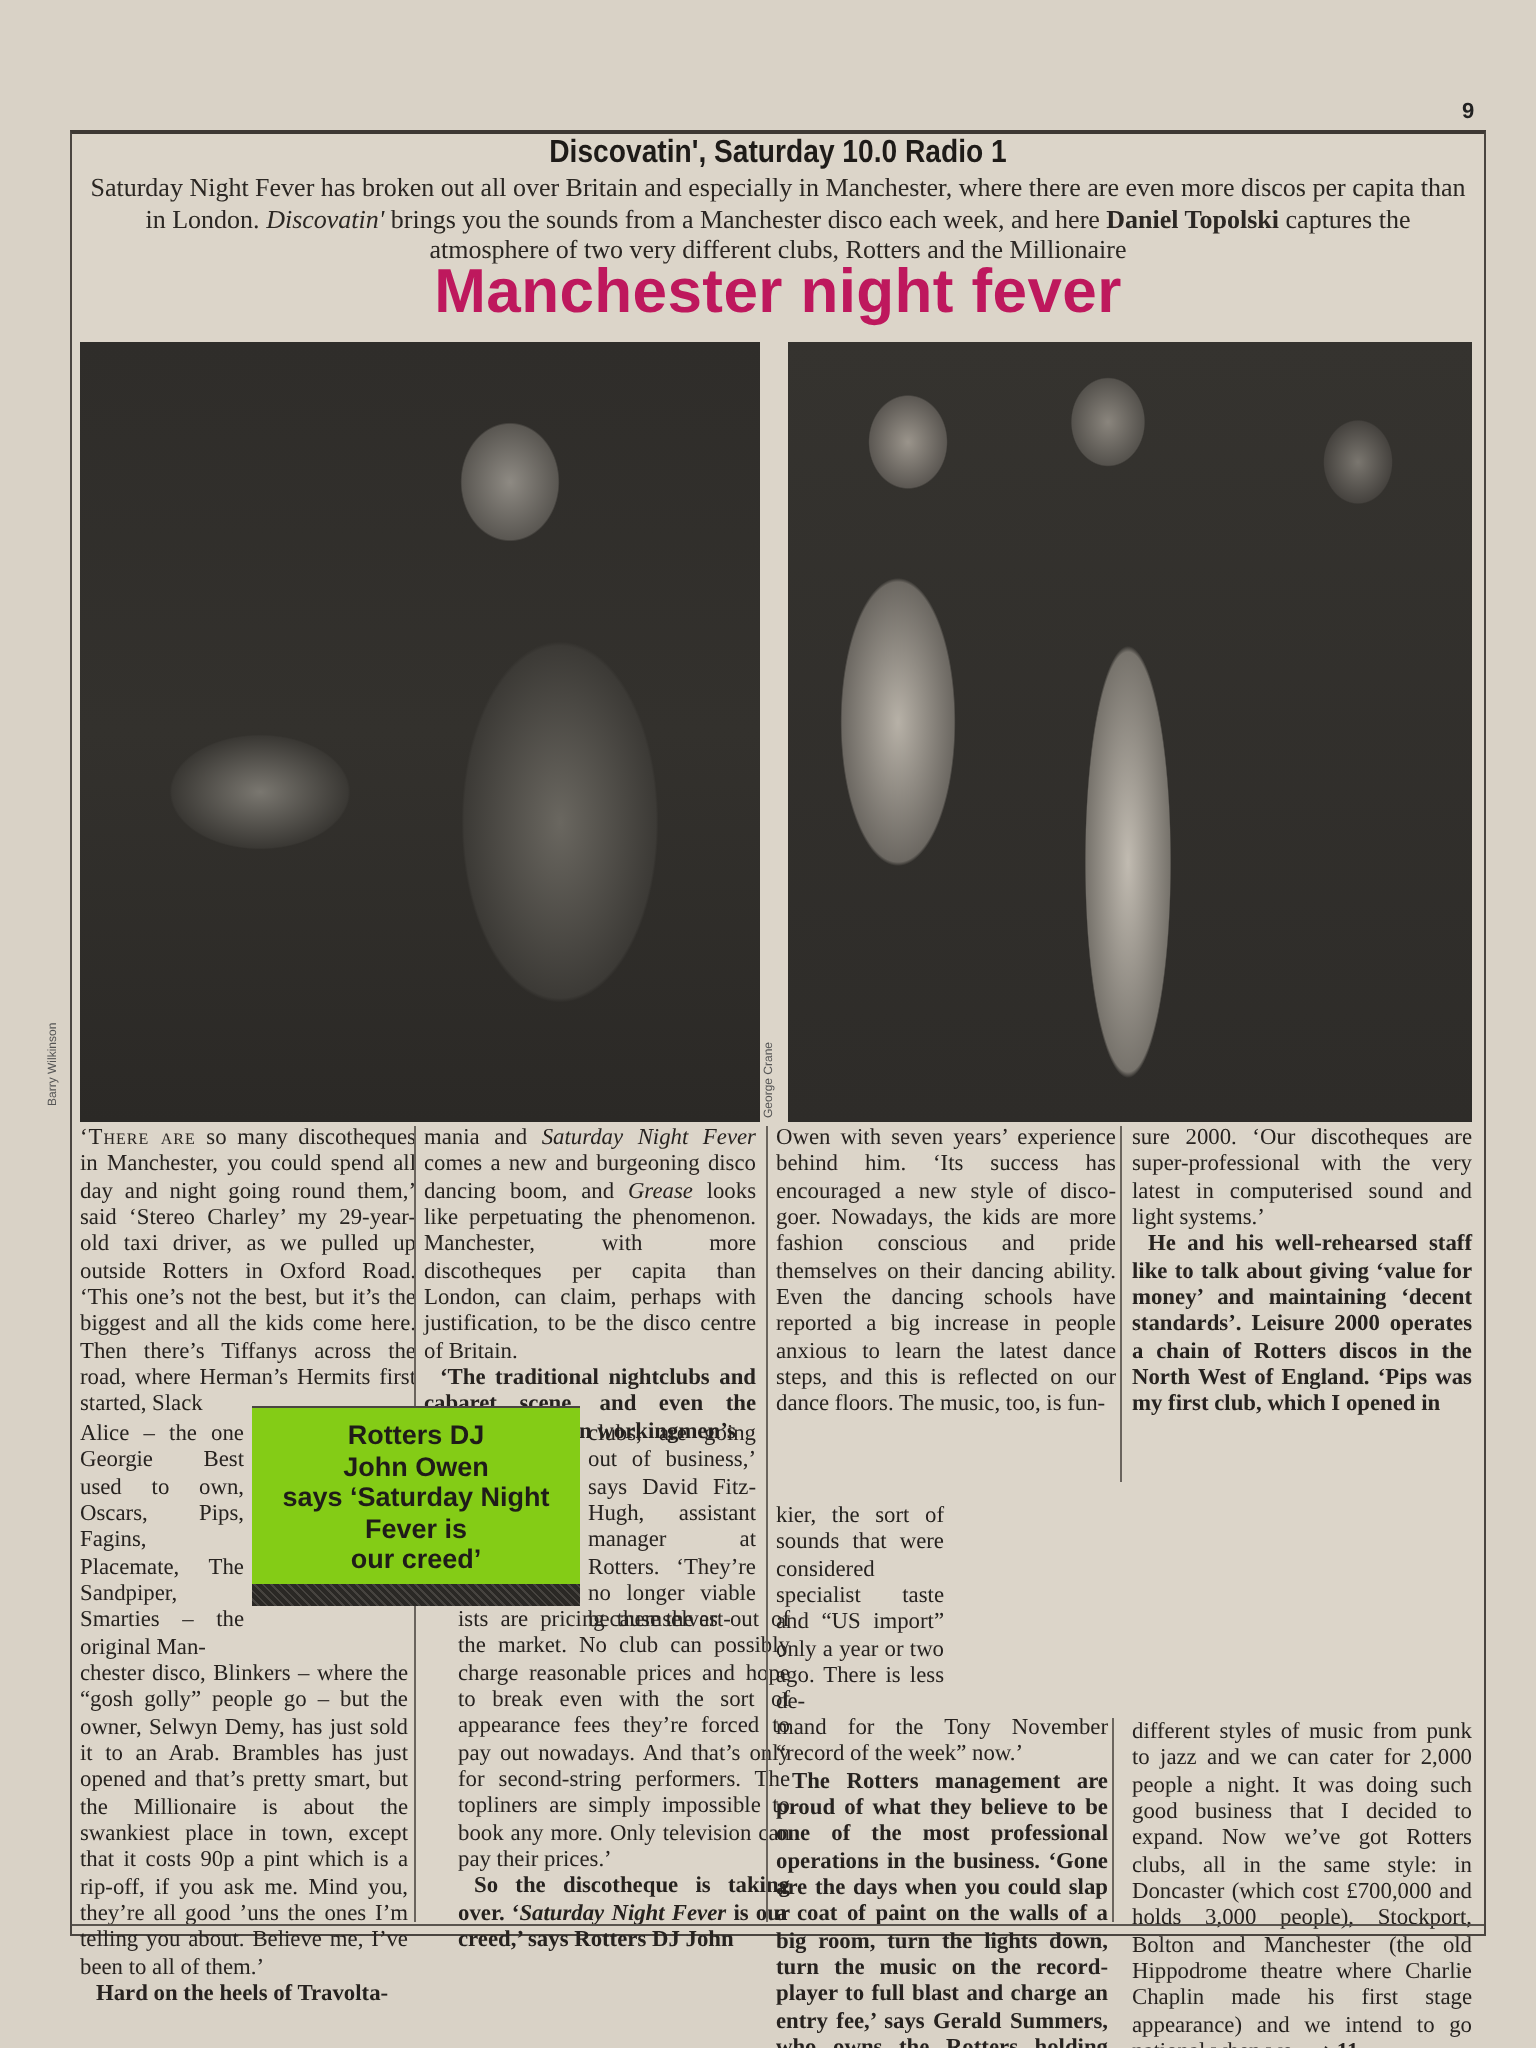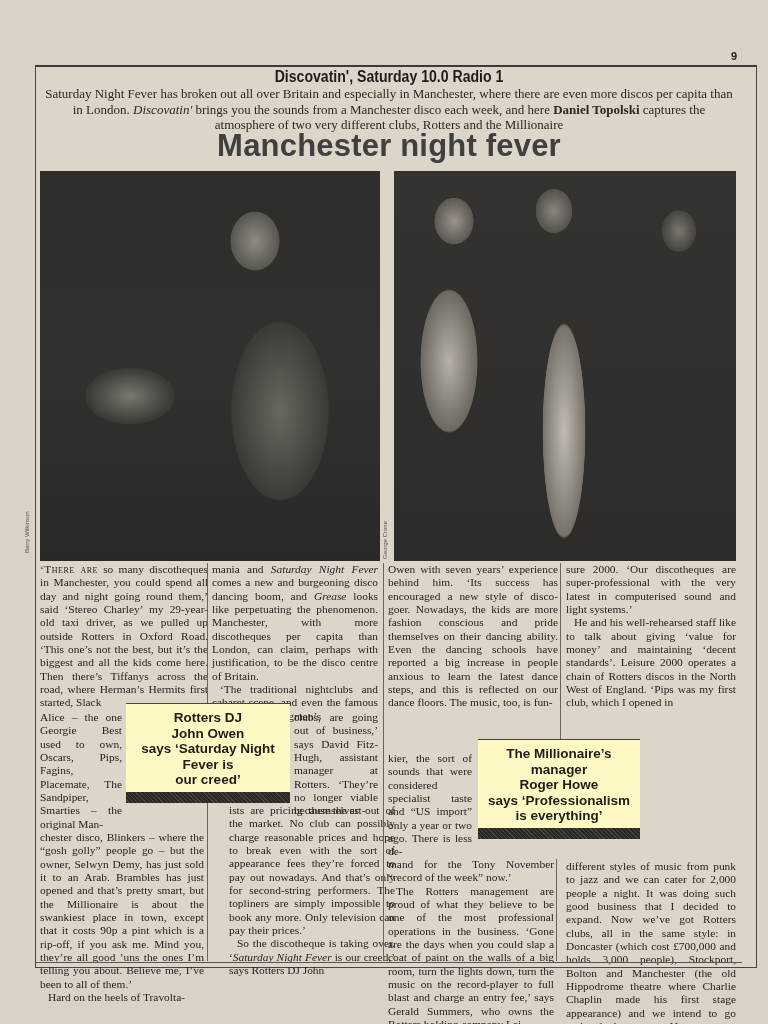--- a/index.html
+++ b/index.html
@@ -12,36 +12,35 @@
   }
   .page-number {
     position:absolute; left:731px; top:50px;
     font-family:"Liberation Sans",sans-serif; font-weight:bold; font-size:11px; color:#222;
   }
   .frame {
     position:absolute; left:35px; top:65px; width:706px; height:900px;
     border:1px solid #4a4540;
     border-top:2px solid #3e3934;
     background:#dcd5c9;
-    padding-left:14px;
   }
   .strap {
     position:absolute; left:0; top:1px; width:706px; text-align:center;
     font-family:"Liberation Sans",sans-serif; font-weight:bold; font-size:16px;
     transform:scaleX(0.88); transform-origin:center; color:#1e1b18;
   }
   .intro {
     position:absolute; left:6px; top:19px; width:694px; text-align:center;
     font-family:"Liberation Serif",serif; font-size:13px; line-height:15.5px; color:#2b2723;
   }
   .intro b { font-weight:bold; }
   .headline {
     position:absolute; left:0; top:61px; width:706px; text-align:center;
     font-family:"Liberation Sans",sans-serif; font-weight:bold; font-size:31px;
-    letter-spacing:0.2px; color:#404040;
+    letter-spacing:0.2px; color:#be185d;
   }
   .photo {
     position:absolute; background:#2c2a27; overflow:hidden;
   }
   .photo-left { left:4px; top:104px; width:340px; height:390px;
     background:
       radial-gradient(ellipse 40px 48px at 215px 70px, #8e8a83 0%, #5a5752 60%, transparent 62%),
       radial-gradient(ellipse 60px 110px at 240px 240px, #6a6760 0%, #3c3a36 80%, transparent 82%),
       radial-gradient(ellipse 55px 35px at 90px 225px, #7a7770 0%, #3a3834 80%, transparent 82%),
       linear-gradient(180deg,#2f2d2a 0%, #33312d 50%, #2b2926 100%);
@@ -58,26 +57,26 @@
   .credit {
     position:absolute; font-family:"Liberation Sans",sans-serif; font-size:6px; color:#555;
     transform:rotate(-90deg); transform-origin:left top; white-space:nowrap;
   }
   .col {
     position:absolute; top:496px;
     font-family:"Liberation Serif",serif; font-size:11.4px; line-height:13.35px;
     text-align:justify; color:#26221f;
   }
   .col p { margin:0; text-indent:0; }
-  .col p.ind { text-indent:8px; }
+  .col p.ind { text-indent:8px;font-weight:bold; }
   .col i { font-style:italic; }
   .sc { font-variant:small-caps; letter-spacing:0.5px; }
   .rule-v { position:absolute; top:496px; width:1px; background:#6a645d; }
   .pullquote {
-    position:absolute; background:#fef9c3;
+    position:absolute; background:#84cc16;
     font-family:"Liberation Sans",sans-serif; font-weight:bold;
     text-align:center; color:#1f1c19; font-size:13.5px; line-height:15.5px;
   }
   .pullquote .topline { border-top:1px solid #4a4540; height:6px; }
   .pullquote .bar {
     height:11px; margin-top:4px;
     background:repeating-linear-gradient(45deg,#2a2825 0 2px,#46433f 2px 3px);
   }
   .bottom-rule { position:absolute; left:0; top:895px; width:706px; height:1px; background:#5a554f; }
 </style>
@@ -147,29 +146,20 @@
     <p>kier, the sort of sounds that were considered specialist taste and “US import” only a year or two ago. There is less de-</p>
   </div>
   <div class="col" style="left:352px; top:791px; width:166px;">
     <p>mand for the Tony November “record of the week” now.’</p>
     <p class="ind">The Rotters management are proud of what they believe to be one of the most professional operations in the business. ‘Gone are the days when you could slap a coat of paint on the walls of a big room, turn the lights down, turn the music on the record-player to full blast and charge an entry fee,’ says Gerald Summers, who owns the Rotters holding company Lei-</p>
   </div>
 
   <div class="rule-v" style="left:524px; height:178px;"></div>
   <div class="rule-v" style="left:520px; top:792px; height:102px;"></div>
 
-  <div class="pullquote" style="left:442px; top:672px; width:162px;">
-    <div class="topline"></div>
-    <div>The Millionaire’s</div>
-    <div>manager</div>
-    <div>Roger Howe</div>
-    <div>says ‘Professionalism</div>
-    <div>is everything’</div>
-    <div class="bar"></div>
-  </div>
 
   <div class="col" style="left:530px; width:170px;">
     <p>sure 2000. ‘Our discotheques are super-professional with the very latest in computerised sound and light systems.’</p>
     <p class="ind">He and his well-rehearsed staff like to talk about giving ‘value for money’ and maintaining ‘decent standards’. Leisure 2000 operates a chain of Rotters discos in the North West of England. ‘Pips was my first club, which I opened in</p>
   </div>
   <div class="col" style="left:530px; top:765px; width:170px;margin-top:28px;">
     <p><span>different styles of music from punk to jazz and we can cater for 2,000 people a night. It was doing such good business that I decided to expand. Now we’ve got Rotters clubs, all in the same style: in Doncaster (which cost £700,000 and holds 3,000 people), Stockport, Bolton and Manchester (the old Hippodrome theatre where Charlie Chaplin made his first stage appearance) and we intend to go national when we</span> <span>⟿</span> <b>11</b></p>
   </div>
 
   <div class="bottom-rule"></div>

